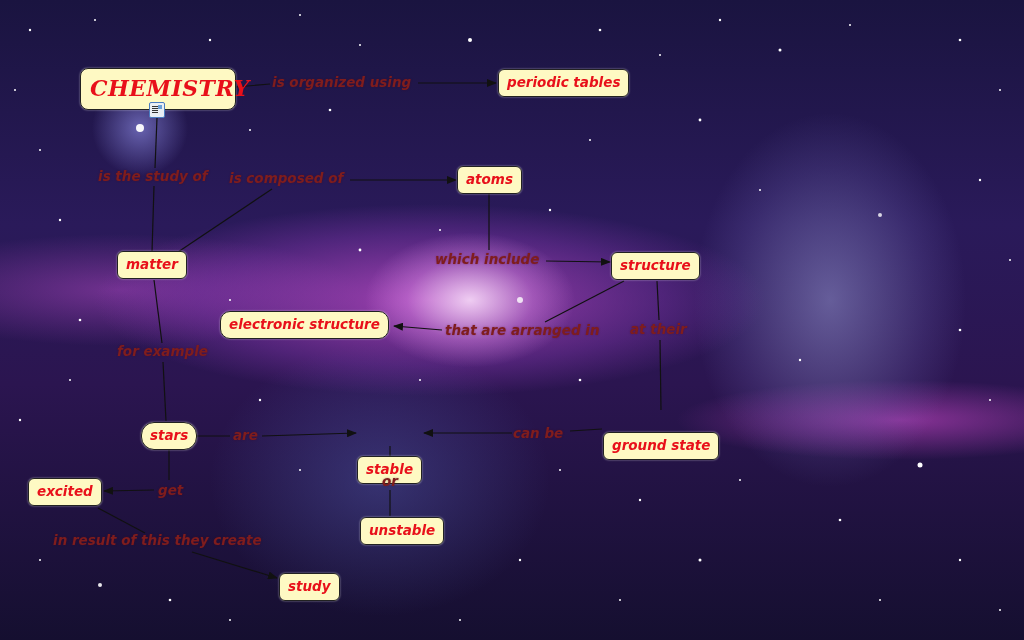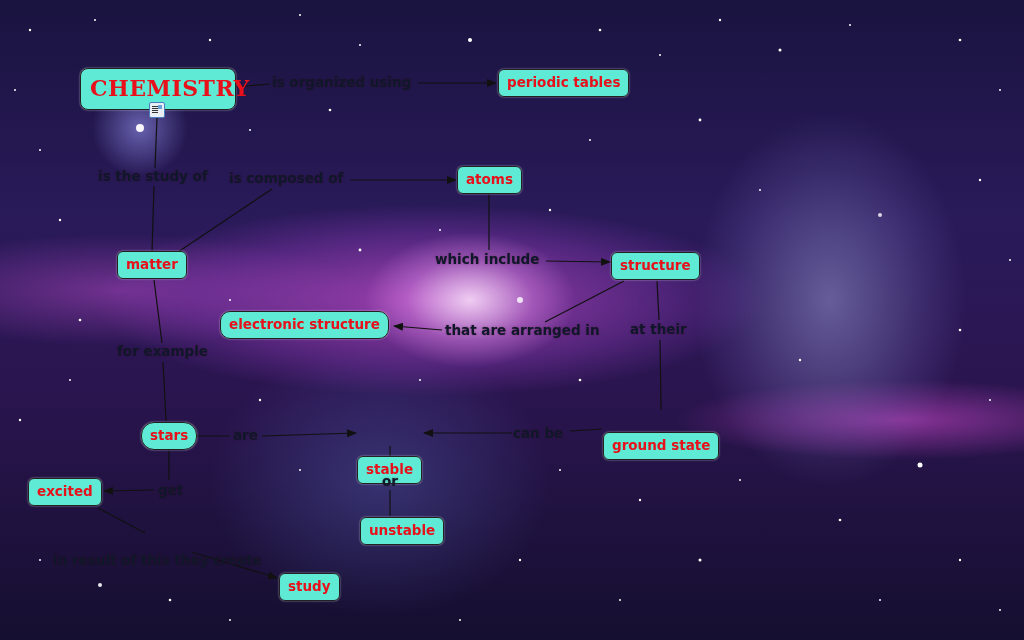--- a/index.html
+++ b/index.html
@@ -12,33 +12,35 @@
         radial-gradient(ellipse 160px 220px at 830px 300px, rgba(150,150,210,0.55), rgba(120,110,190,0.2) 60%, rgba(0,0,0,0) 85%),
         radial-gradient(ellipse 280px 50px at 900px 420px, rgba(200,70,200,0.6), rgba(0,0,0,0) 80%),
         radial-gradient(ellipse 300px 70px at 120px 290px, rgba(170,70,190,0.55), rgba(0,0,0,0) 80%),
         radial-gradient(ellipse 200px 160px at 380px 480px, rgba(80,90,170,0.45), rgba(0,0,0,0) 85%),
         radial-gradient(ellipse 60px 60px at 140px 128px, rgba(160,160,255,0.55), rgba(0,0,0,0) 80%),
         linear-gradient(180deg, #1a1440 0%, #2a1a5a 35%, #2b1550 60%, #150f30 100%);
     }
     .stars { position: absolute; inset: 0; pointer-events: none; }
     svg.links { position: absolute; left: 0; top: 0; width: 1024px; height: 640px; }
     .node {
-      position: absolute; background: #5eead4; border: 1.5px solid #222; border-radius: 6px;
+      position: absolute; background: #fef9c3; border: 1.5px solid #222; border-radius: 6px;
       color: #e8101a; font-weight: bold; font-size: 13.5px; line-height: 1;
       padding: 6px 8px; white-space: nowrap; box-sizing: border-box; text-align: center;
       box-shadow: 0 0 2px rgba(255,255,255,0.6);
+      font-style: italic;
     }
     .node.title {
       font-family: "DejaVu Serif", serif; font-size: 22px; padding: 8px 9px 8px 9px;
       letter-spacing: 0.5px; border-radius: 8px;
     }
     .phrase {
-      position: absolute; color: #0f172a; font-weight: bold; font-size: 13.5px; line-height: 1;
+      position: absolute; color: #7f1d1d; font-weight: bold; font-size: 13.5px; line-height: 1;
       white-space: nowrap;
       text-shadow: 0 0 2px rgba(80,0,20,0.4);
+      font-style: italic;
     }
     .res-icon {
       position: absolute; left: 149px; top: 102px; width: 16px; height: 16px; box-sizing: border-box;
       background: #e9eef4; border: 1.5px solid #4a7cc0; border-radius: 2px;
     }
     .res-icon::before {
       content: ""; position: absolute; left: 2px; top: 3px; width: 6px; height: 8px;
       background: repeating-linear-gradient(180deg, #333 0 1px, transparent 1px 2px);
     }
     .res-icon::after {
@@ -174,13 +176,13 @@
 <span class="phrase" style="left:98px; top:170px;">is the study of</span>
 <span class="phrase" style="left:229px; top:172px;">is composed of</span>
 <span class="phrase" style="left:435px; top:253px;">which include</span>
 <span class="phrase" style="left:445px; top:324px;">that are arranged in</span>
 <span class="phrase" style="left:630px; top:323px;">at their</span>
 <span class="phrase" style="left:117px; top:345px;">for example</span>
 <span class="phrase" style="left:233px; top:429px;">are</span>
 <span class="phrase" style="left:513px; top:427px;">can be</span>
 <span class="phrase" style="left:158px; top:484px;">get</span>
 <span class="phrase" style="left:382px; top:475px;">or</span>
-<span class="phrase" style="left:53px; top:534px;margin-top:20px;">in result of this they create</span>
+<span class="phrase" style="left:53px; top:534px;">in result of this they create</span>
 
 </body></html>

